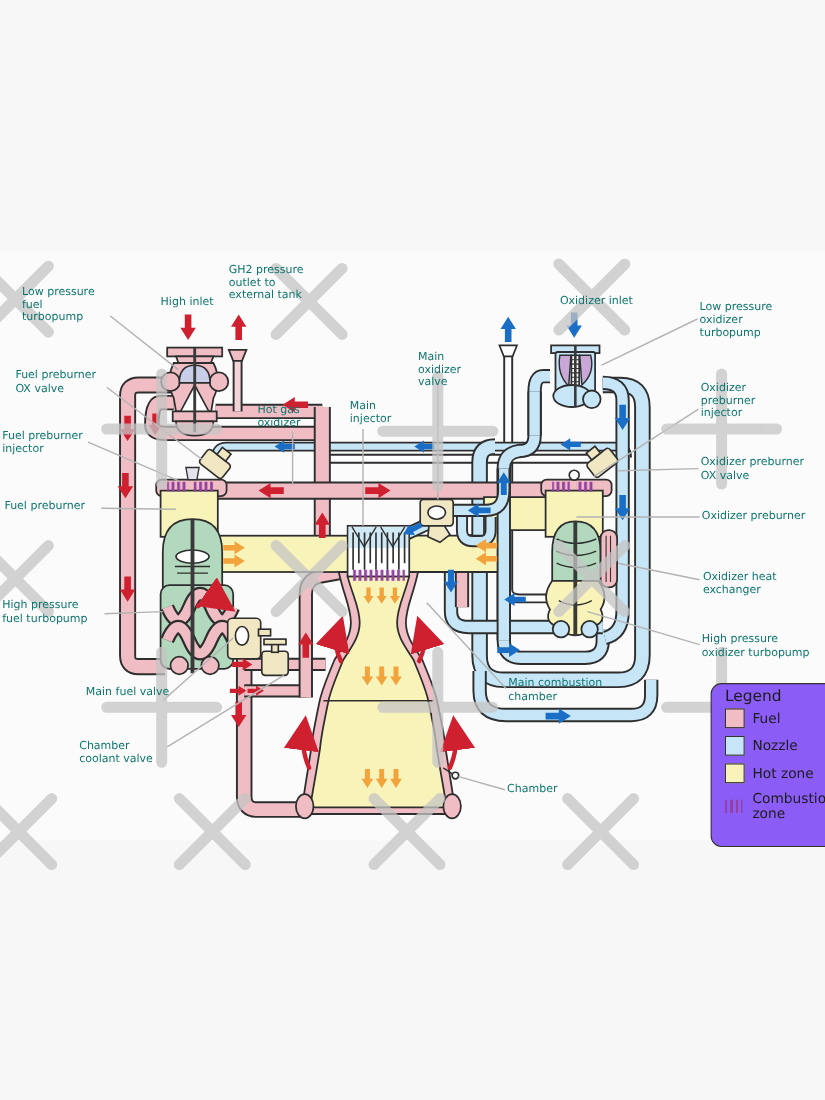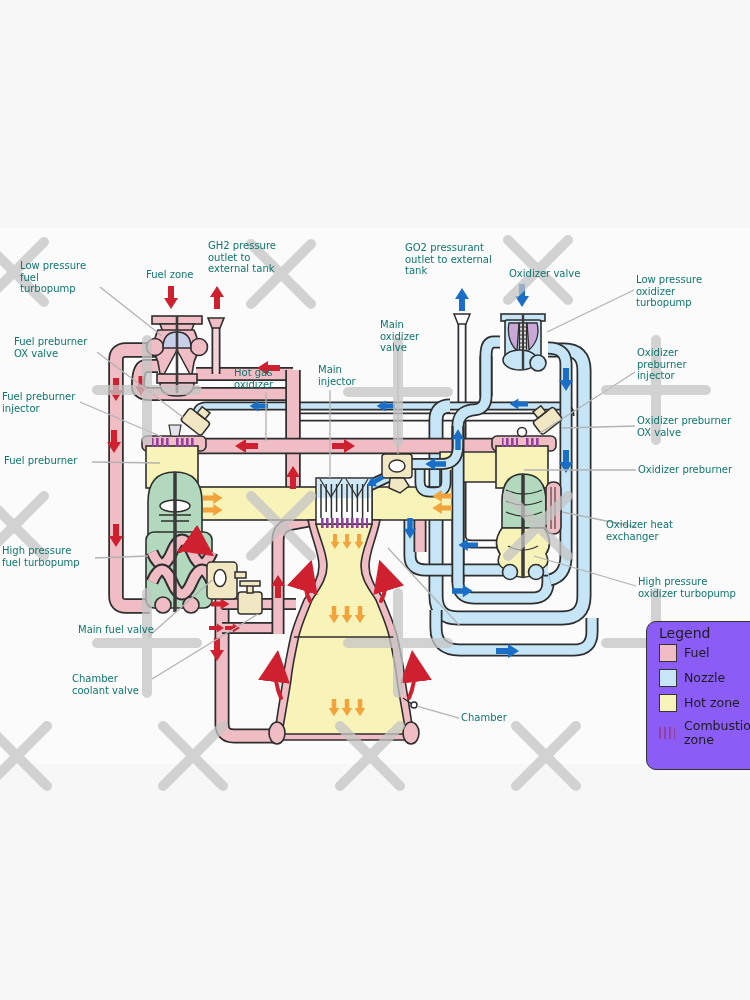--- a/index.html
+++ b/index.html
@@ -359,28 +359,25 @@
       <path d="M97,643 H197 M147,593 V693"></path>
       <path d="M348,643 H448 M398,593 V693"></path>
       <path d="M606,643 H706 M656,593 V693"></path>
     </g>
   </g>
 </svg>
 
 <div class="lbl" style="left:20px;top:260px">Low pressure
 fuel
 turbopump</div>
-<div class="lbl" style="left:146px;top:269px">Fuel zone</div>
+<div class="lbl" style="left:146px;top:269px">High inlet</div>
 <div class="lbl" style="left:208px;top:240px">GH2 pressure
 outlet to
 external tank</div>
-<div class="lbl" style="left:405px;top:242px">GO2 pressurant
-outlet to external
-tank</div>
-<div class="lbl" style="left:509px;top:268px">Oxidizer valve</div>
+<div class="lbl" style="left:509px;top:268px">Oxidizer inlet</div>
 <div class="lbl" style="left:636px;top:274px">Low pressure
 oxidizer
 turbopump</div>
 <div class="lbl" style="left:14px;top:336px">Fuel preburner
 OX valve</div>
 <div class="lbl" style="left:380px;top:319px">Main
 oxidizer
 valve</div>
 <div class="lbl" style="left:234px;top:367px">Hot gas
 oxidizer</div>
@@ -388,27 +385,29 @@
 injector</div>
 <div class="lbl" style="left:637px;top:347px">Oxidizer
 preburner
 injector</div>
 <div class="lbl" style="left:2px;top:391px">Fuel preburner
 injector</div>
 <div class="lbl" style="left:637px;top:415px">Oxidizer preburner
 OX valve</div>
 <div class="lbl" style="left:4px;top:455px">Fuel preburner</div>
 <div class="lbl" style="left:638px;top:464px">Oxidizer preburner</div>
-<div class="lbl" style="left:606px;top:519px">Oxidizer heat
+<div class="lbl" style="left:639px;top:519px">Oxidizer heat
 exchanger</div>
 <div class="lbl" style="left:2px;top:545px">High pressure
 fuel turbopump</div>
 <div class="lbl" style="left:638px;top:576px">High pressure
 oxidizer turbopump</div>
 <div class="lbl" style="left:78px;top:624px">Main fuel valve</div>
+<div class="lbl" style="left:462px;top:616px">Main combustion
+chamber</div>
 <div class="lbl" style="left:72px;top:673px">Chamber
 coolant valve</div>
 <div class="lbl" style="left:461px;top:712px">Chamber</div>
 
 <div class="legend">
   <div class="lg-title">Legend</div>
   <div class="lg-row">
     <div class="lg-swatch sw-fuel"></div>
     <span>Fuel</span>
   </div>

